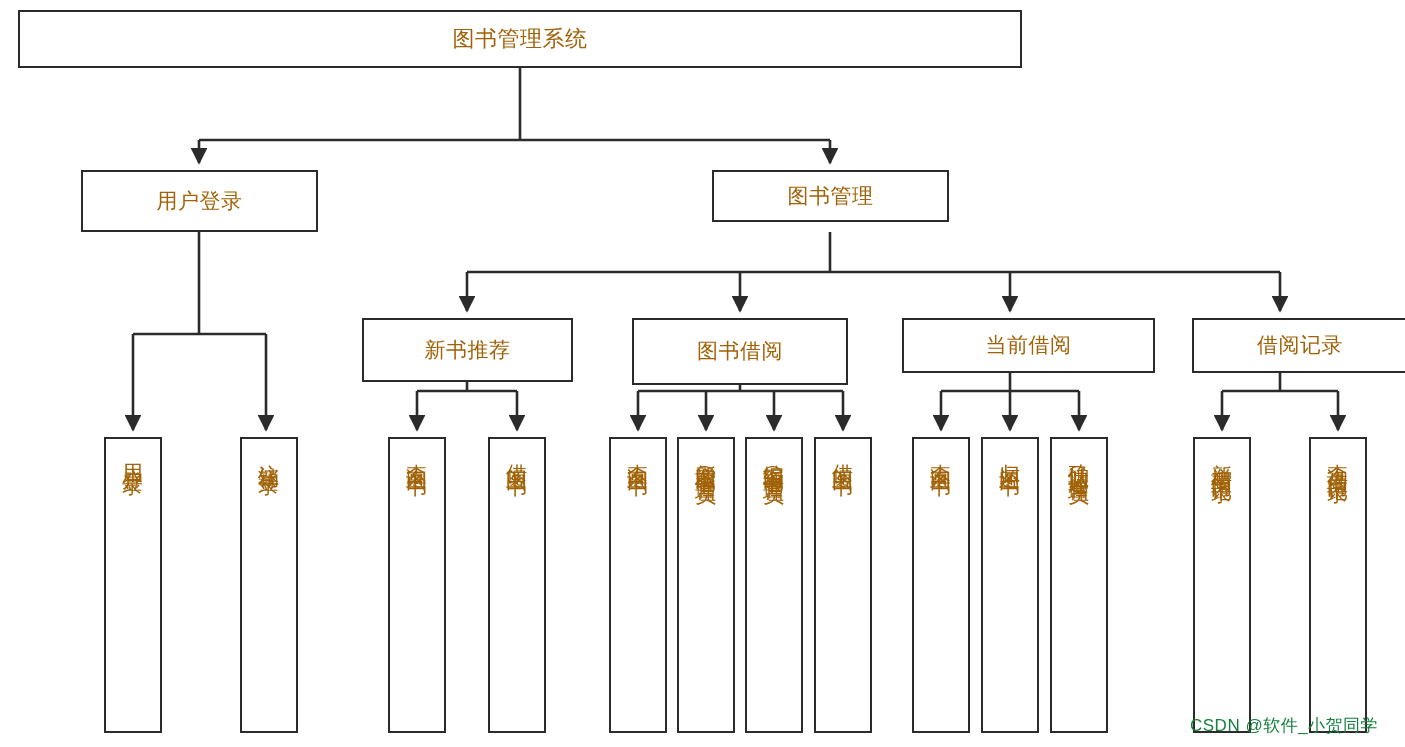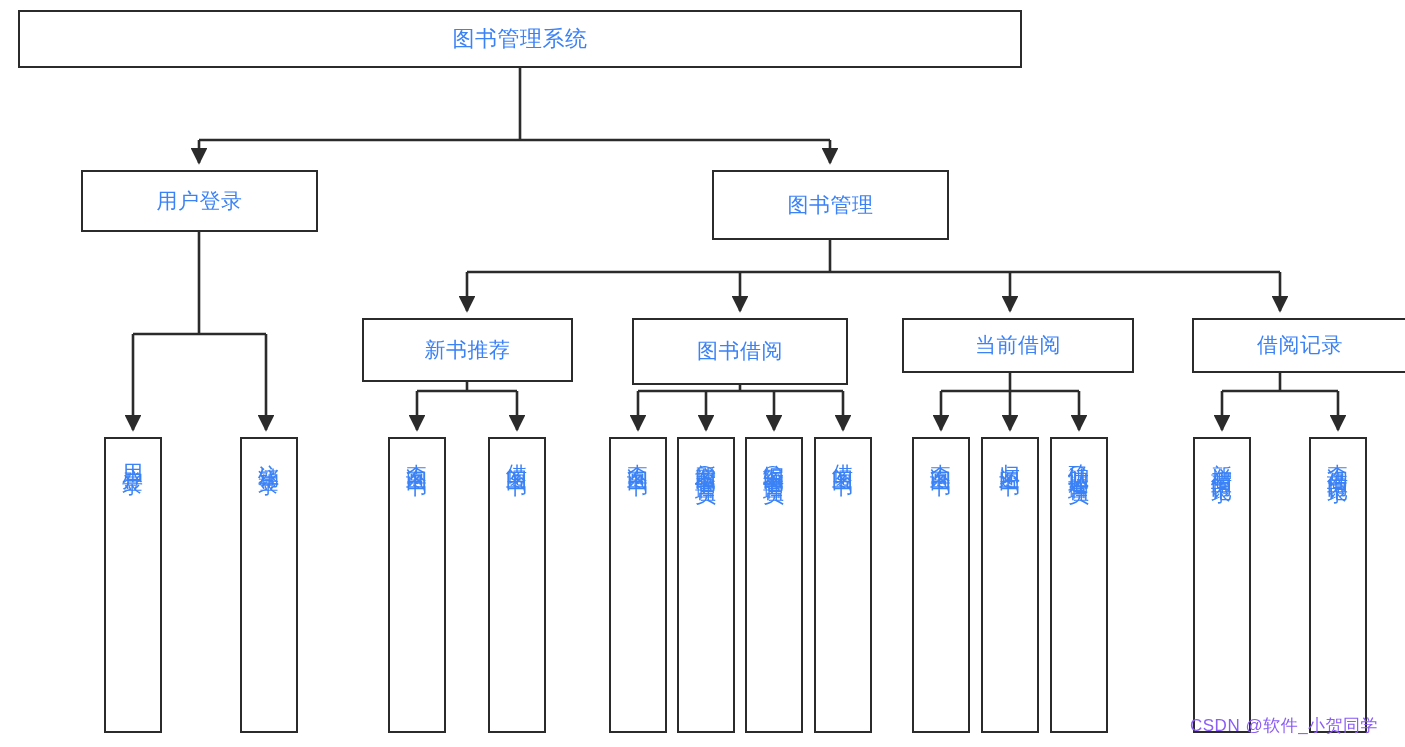--- a/index.html
+++ b/index.html
@@ -27,21 +27,21 @@
     pointer-events: none;
   }
   .node {
     position: absolute;
     box-sizing: border-box;
     background: #ffffff;
     border: 2px solid #2b2b2b;
     display: flex;
     align-items: center;
     justify-content: center;
-    color: #3b82f6;
+    color: #a16207;
   }
   .node .label {
     display: block;
     text-align: center;
     line-height: 1.18;
     white-space: nowrap;
   }
   
   .node.horiz .label {
     font-size: 21px;
@@ -66,21 +66,21 @@
   }
   .node.vert.tall .label {
     letter-spacing: 3px;
   }
   .node.vert.mid .label {
     letter-spacing: 4px;
   }
   .watermark {
     position: absolute;
     font-size: 17px;
-    color: #8b5cf6;
+    color: #15803d;
     white-space: nowrap;
     letter-spacing: 0.5px;
   }
 </style>
 </head>
 <body>
 
 <div id="canvas">
 
   <svg id="edges" viewBox="0 0 1405 747" xmlns="http://www.w3.org/2000/svg">
@@ -133,31 +133,31 @@
     </g>
   </svg>
 
   <div class="node horiz root" style="left:18px; top:10px; width:1004px; height:58px;">
     <span class="label">图书管理系统</span>
   </div>
 
   <div class="node horiz" style="left:81px; top:170px; width:237px; height:62px;">
     <span class="label">用户登录</span>
   </div>
-  <div class="node horiz" style="left:712px; top:170px; width:237px; height:70px;">
+  <div class="node horiz" style="left:712px; top:170px; width:237px; height:52px;">
     <span class="label">图书管理</span>
   </div>
 
   <div class="node horiz" style="left:362px; top:318px; width:211px; height:64px;">
     <span class="label">新书推荐</span>
   </div>
   <div class="node horiz" style="left:632px; top:318px; width:216px; height:67px;">
     <span class="label">图书借阅</span>
   </div>
-  <div class="node horiz" style="left:902px; top:318px; width:232px; height:55px;">
+  <div class="node horiz" style="left:902px; top:318px; width:253px; height:55px;">
     <span class="label">当前借阅</span>
   </div>
   <div class="node horiz" style="left:1172px; top:318px; width:216px; height:55px;margin-left:20px;">
     <span class="label">借阅记录</span>
   </div>
 
   <div class="node vert" style="left:104px; top:437px; width:58px; height:296px;">
     <span class="label">用户登录</span>
   </div>
   <div class="node vert" style="left:240px; top:437px; width:58px; height:296px;">

